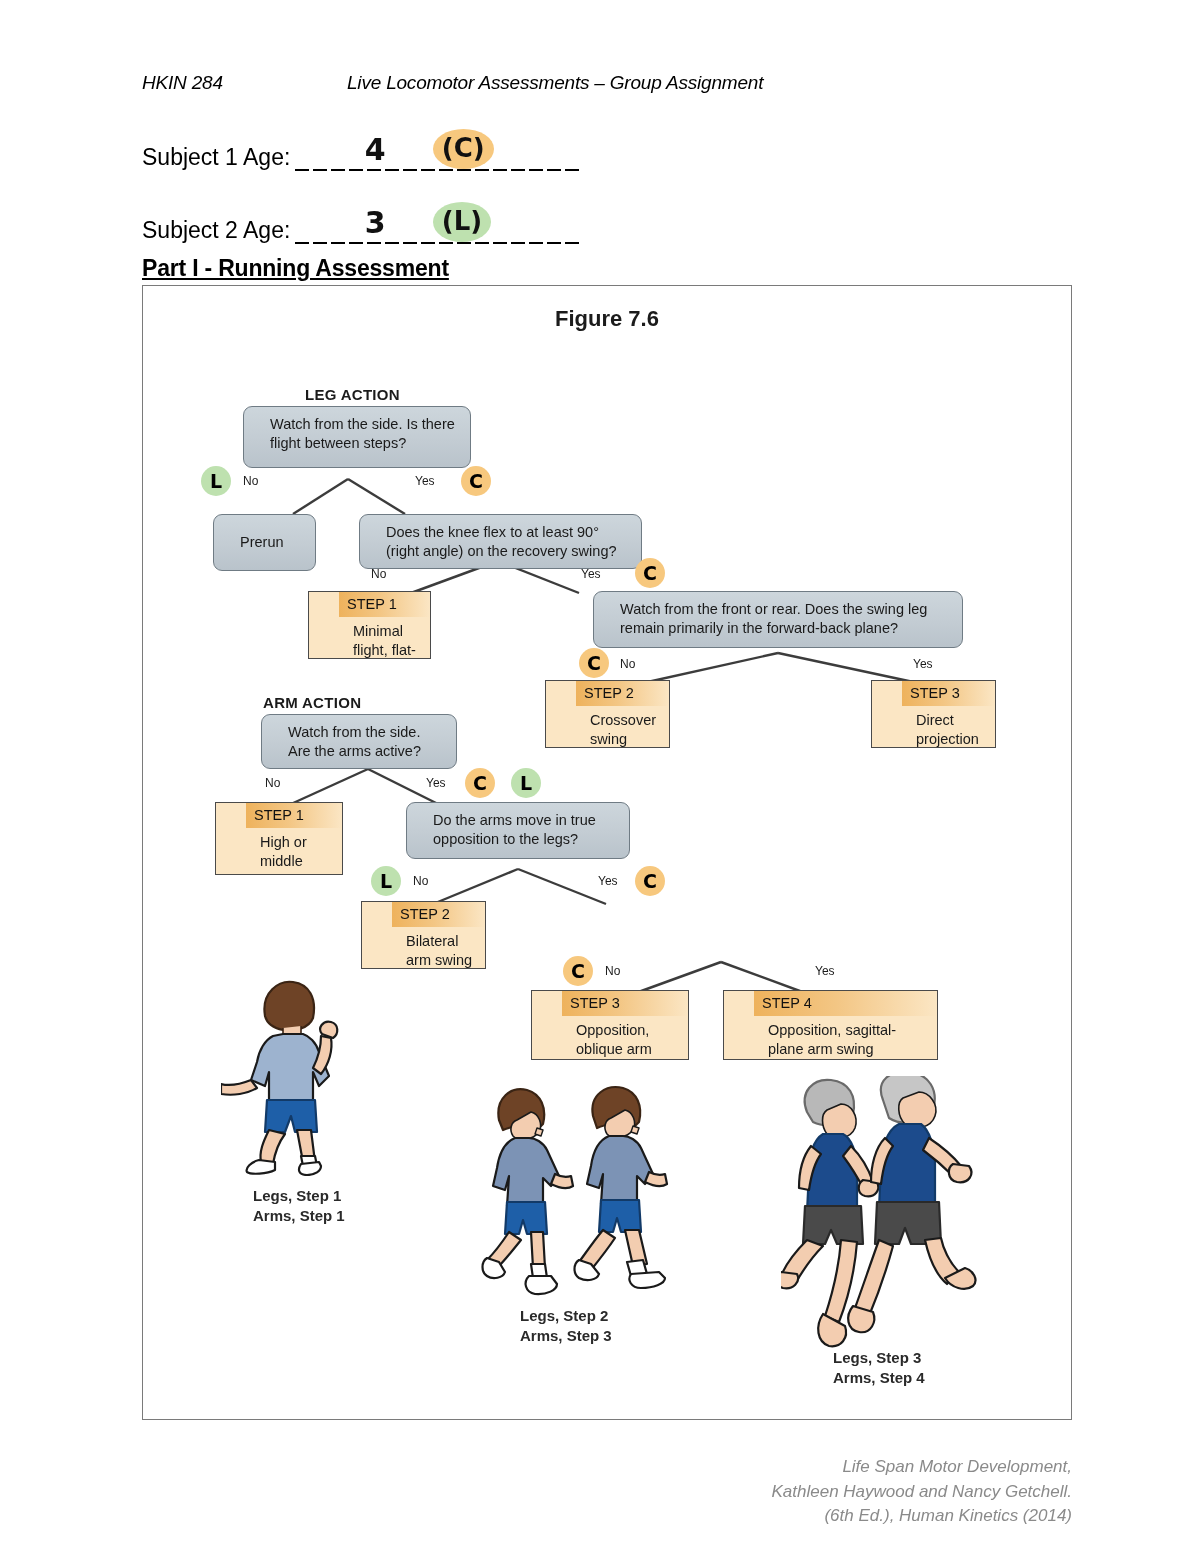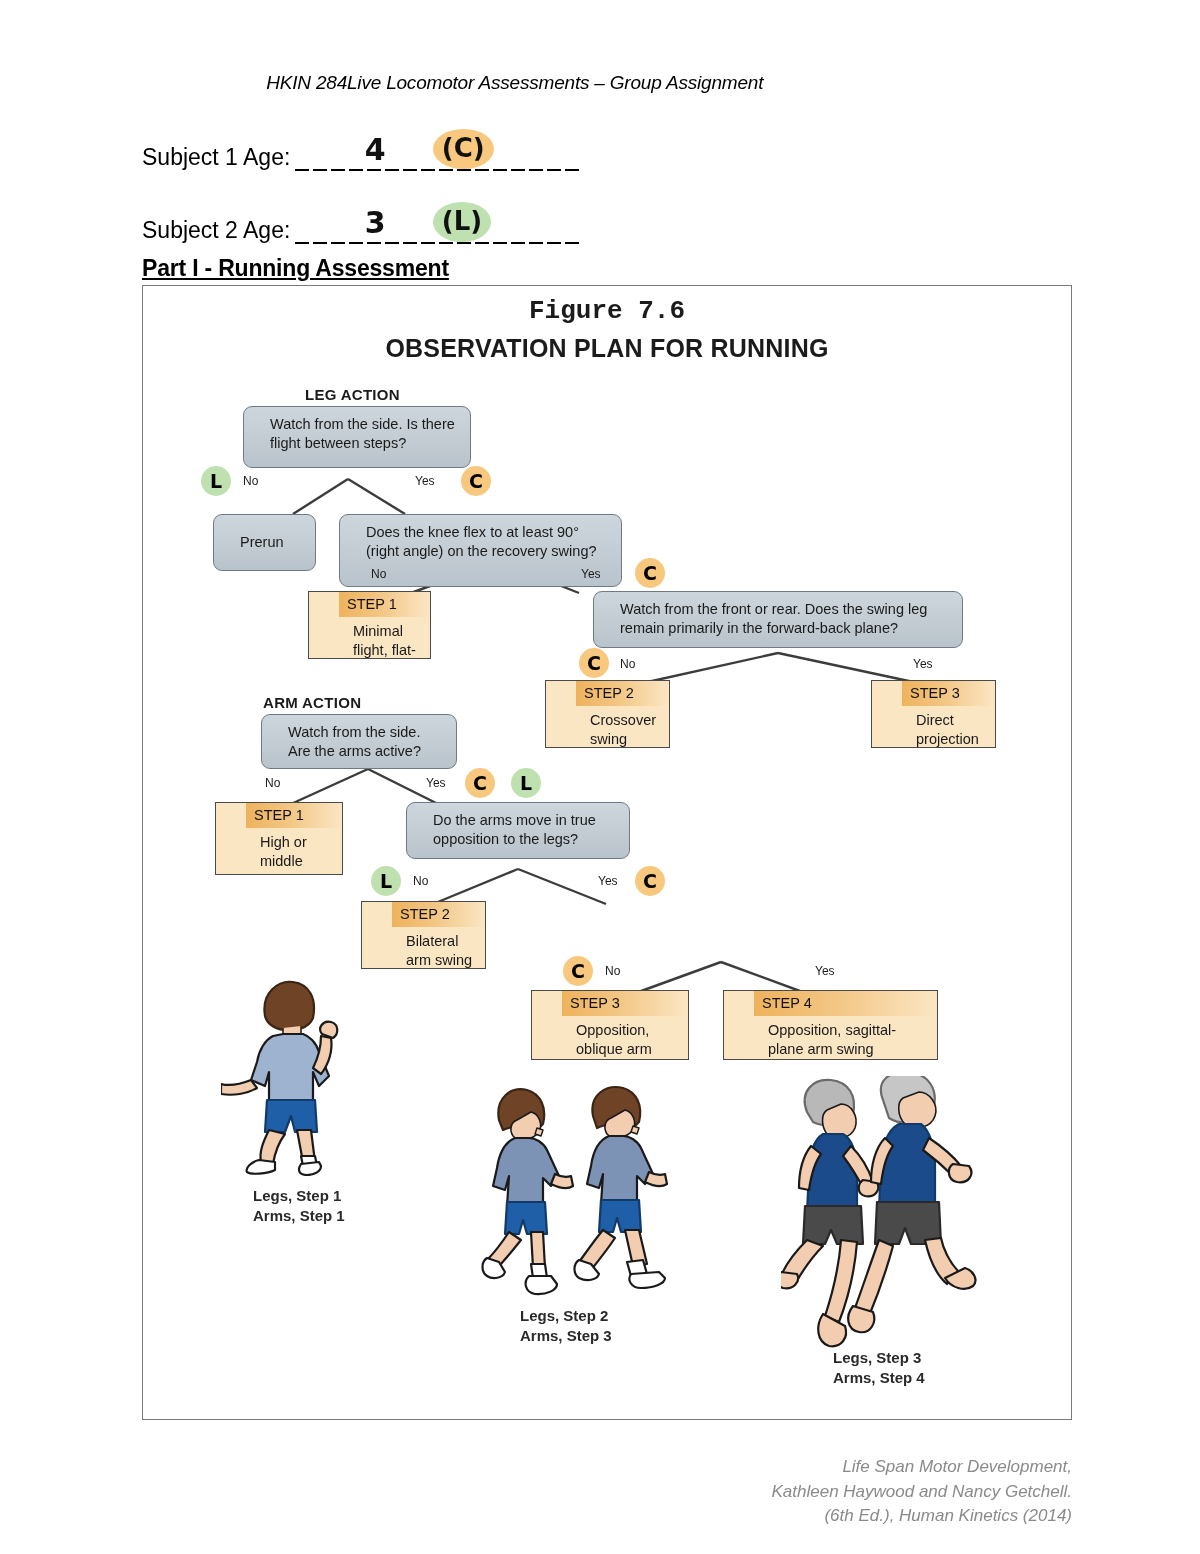--- a/index.html
+++ b/index.html
@@ -20,21 +20,21 @@
   .page-header {
     position: absolute;
     left: 142px;
     top: 72px;
     width: 960px;
     font-style: italic;
     font-size: 19px;
     letter-spacing: -0.2px;
     white-space: nowrap;
   }
-  .hdr-course { display: inline-block; width: 205px; text-align: right; }
+  .hdr-course { display: inline-block; width: 205px; }
   .hdr-title  { display: inline-block; }
 
   
   .subject-row {
     position: absolute;
     left: 142px;
     height: 44px;
     white-space: nowrap;
   }
   #subject1-row { top: 135px; }
@@ -107,21 +107,21 @@
     box-sizing: border-box;
   }
 
   .fig-title {
     position: absolute;
     width: 100%;
     text-align: center;
     font-weight: bold;
     color: #1b1b1b;
   }
-  #fig-num   { top: 10px;  font-size: 26px; font-family: Liberation Mono, monospace; }
+  #fig-num   { top: 20px;  font-size: 22px; }
   #fig-name  { top: 48px;  font-size: 25px; letter-spacing: 0.2px; }
 
   .section-label {
     position: absolute;
     font-size: 15px;
     font-weight: bold;
     color: #1b1b1b;
     letter-spacing: 0.3px;
   }
 
@@ -238,21 +238,20 @@
     <span class="handwrite hw-num">3</span>
     <span class="handwrite hw-code hl-green">(L)</span>
   </span>
 </div>
 
 <div id="part-heading">Part I - Running Assessment</div>
 
 <div id="figure-frame">
 
   <div class="fig-title" id="fig-num">Figure 7.6</div>
-  <div class="fig-title" id="fig-name">OBSERVATION PLAN FOR RUNNING</div>
 
   <svg id="connectors" viewBox="0 0 930 1135">
     <g stroke="#3c3c3c" stroke-width="2.4" fill="none">
 
       <path d="M 205,193 L 150,228"></path>
       <path d="M 205,193 L 262,228"></path>
 
       <path d="M 355,275 L 268,307"></path>
       <path d="M 355,275 L 436,307"></path>
 
@@ -275,21 +274,21 @@
   <div class="qbox" id="leg-q1" style="left:100px; top:120px; width:228px; height:62px;">Watch from the side. Is there flight between steps?</div>
 
   <div class="branch-label" style="left:100px; top:188px;">No</div>
   <div class="branch-label" style="left:272px; top:188px;">Yes</div>
 
   <div class="marker m-green" style="left:58px; top:180px;">L</div>
   <div class="marker m-orange" style="left:318px; top:180px;">C</div>
 
   <div class="qbox" id="leg-prerun" style="left:70px; top:228px; width:103px; height:57px; padding-top:18px;">Prerun</div>
 
-  <div class="qbox" id="leg-q2" style="left:196px; top:228px; width:283px; height:73px;">Does the knee flex to at least 90° (right angle) on the recovery swing?</div>
+  <div class="qbox" id="leg-q2" style="left:216px; top:228px; width:283px; height:55px;">Does the knee flex to at least 90° (right angle) on the recovery swing?</div>
 
   <div class="branch-label" style="left:228px; top:281px;">No</div>
   <div class="branch-label" style="left:438px; top:281px;">Yes</div>
   <div class="marker m-orange" style="left:492px; top:272px;">C</div>
 
   <div class="stepbox" style="left:165px; top:305px; width:123px; height:68px;">
     <span class="step-head">STEP 1</span>
     <span class="step-body">Minimal flight,
 flat-footed</span>
   </div>

